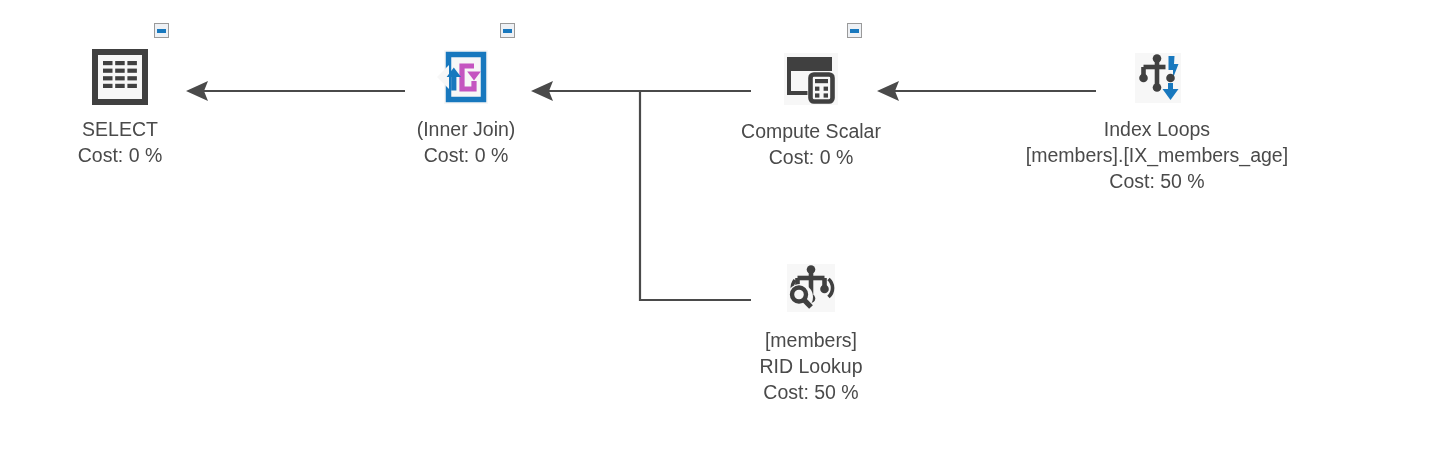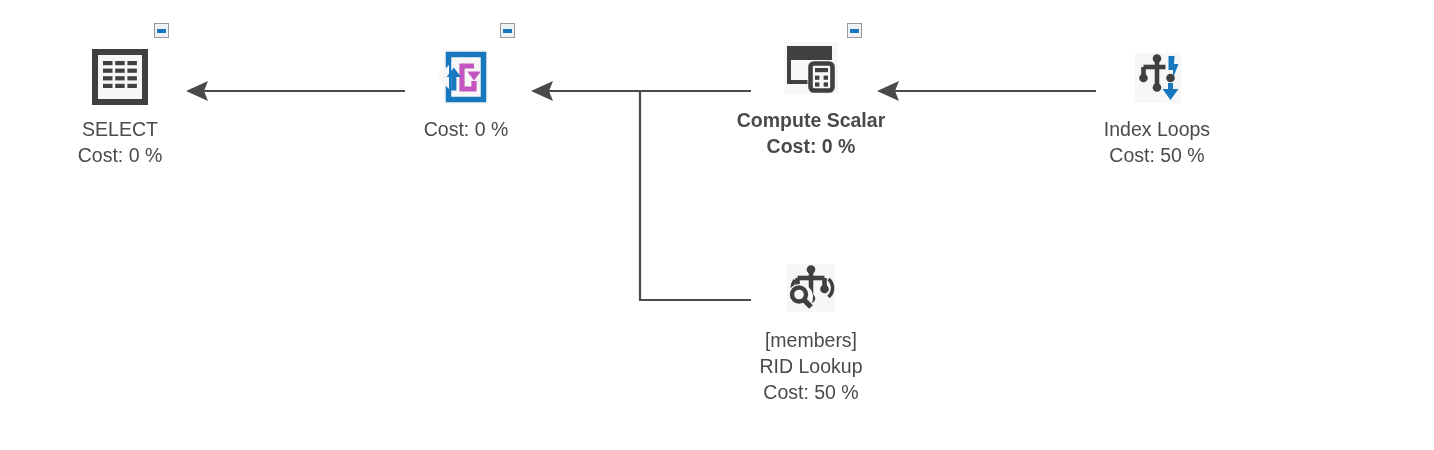--- a/index.html
+++ b/index.html
@@ -150,29 +150,30 @@
 
         <polygon points="33.2,26.5 46.8,26.5 40,35.5" fill="#c455c0"></polygon>
 
         <polygon points="3,32 15,20 15,44" fill="#f7f7f7"></polygon>
 
         <rect x="17.2" y="29.5" width="5.2" height="16" fill="#1878be"></rect>
         <polygon points="12.6,32 27,32 19.8,22.5" fill="#1878be"></polygon>
       </svg>
     </div>
     <div class="node-labels">
+      <div>(Inner Join)</div>
       <div>Cost: 0 %</div>
     </div>
   </div>
 
   <div class="collapse-toggle" style="left:500px; top:23px;">
     <span class="bar"></span>
   </div>
 
-  <div class="node" style="left:811px; top:36px;font-weight:bold;">
+  <div class="node" style="left:811px; top:47px;">
     <div class="node-icon-wrap">
       <svg class="icon-svg" viewBox="0 0 64 64">
         <rect x="5" y="6" width="54" height="52" fill="#f7f7f7"></rect>
 
         <rect x="8" y="10" width="45" height="10" fill="#404040"></rect>
         <path d="M 8 20 L 8 48 L 45 48 L 45 44 L 12 44 L 12 24 L 53 24 L 53 20 Z" fill="#404040"></path>
 
         <rect x="28.5" y="24.5" width="28" height="33" rx="5" fill="#f7f7f7"></rect>
         <rect x="31.5" y="27.5" width="22" height="27" rx="3.4" fill="none" stroke="#404040" stroke-width="4.6"></rect>
 
@@ -218,20 +219,21 @@
 
         <path d="M 49.5 11 L 43.5 11 L 43.5 25 L 48 25 L 48 33 L 53.5 19 L 49 19 Z" fill="#1878be"></path>
         <circle cx="45.5" cy="33" r="4.3" fill="#404040"></circle>
 
         <rect x="43" y="38" width="5" height="8" fill="#1878be"></rect>
         <polygon points="37.5,44 53.5,44 45.5,55" fill="#1878be"></polygon>
       </svg>
     </div>
     <div class="node-labels">
       <div>Index Loops</div>
+      <div>[members].[IX_members_age]</div>
       <div>Cost: 50 %</div>
     </div>
   </div>
 
   <div class="node" style="left:811px; top:256px;">
     <div class="node-icon-wrap">
       <svg class="icon-svg" viewBox="0 0 64 64">
         <rect x="8" y="8" width="48" height="48" fill="#f7f7f7"></rect>
 
         <g stroke="#404040" stroke-width="4.6" fill="none" stroke-linecap="butt">

